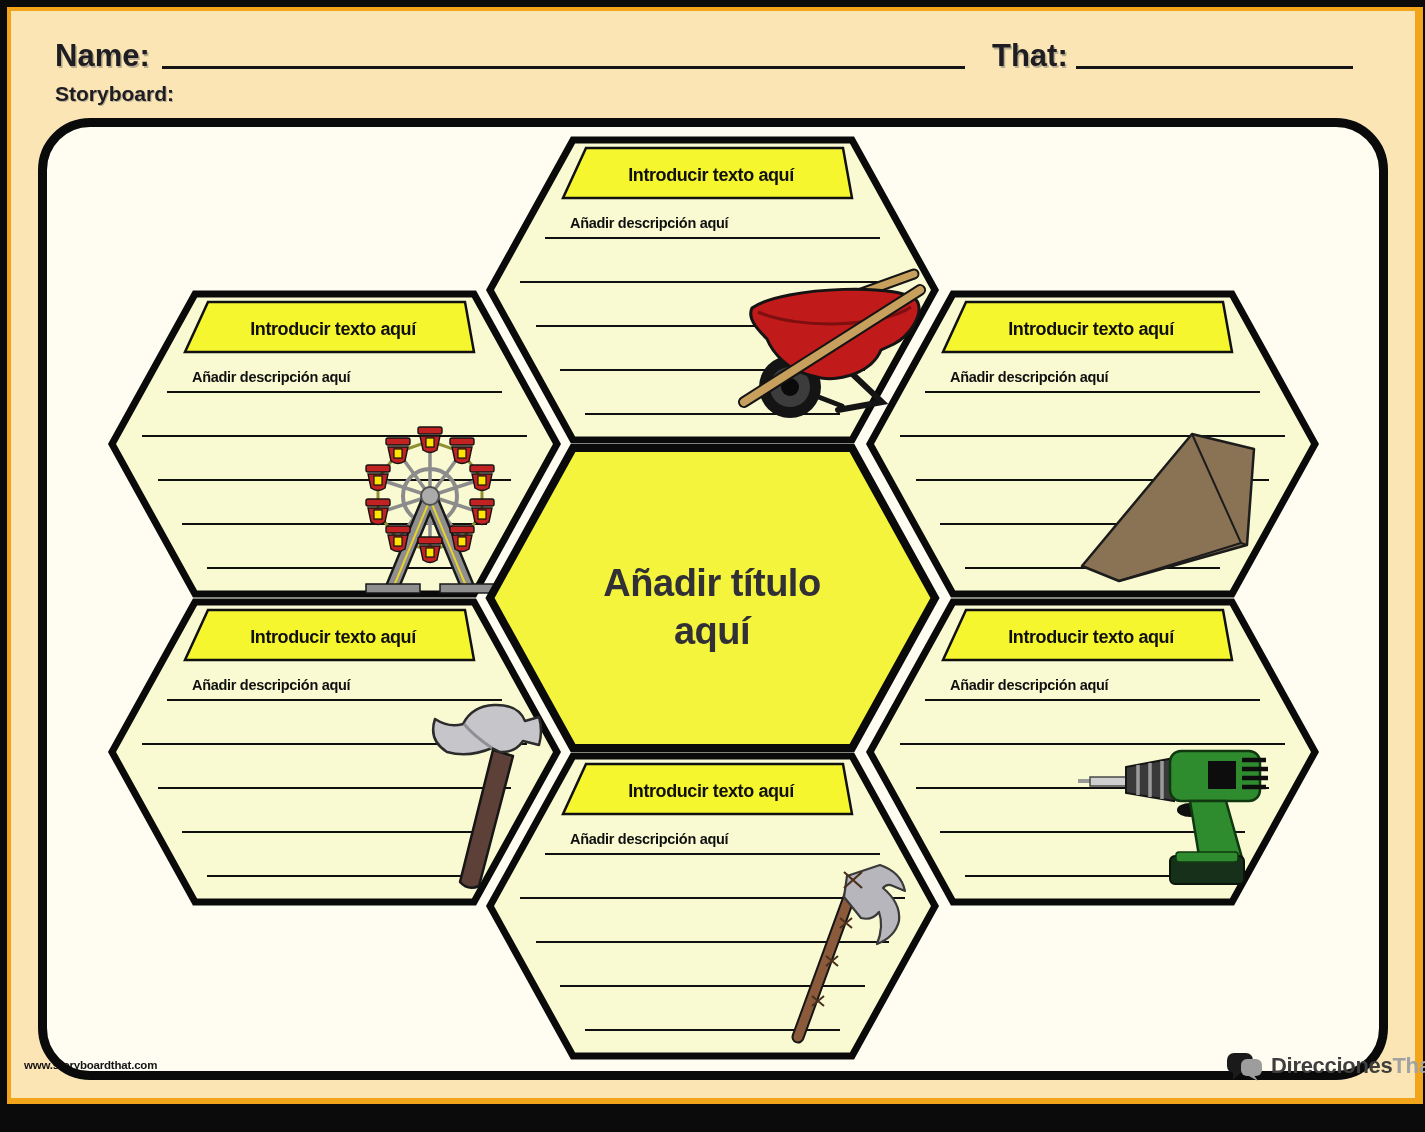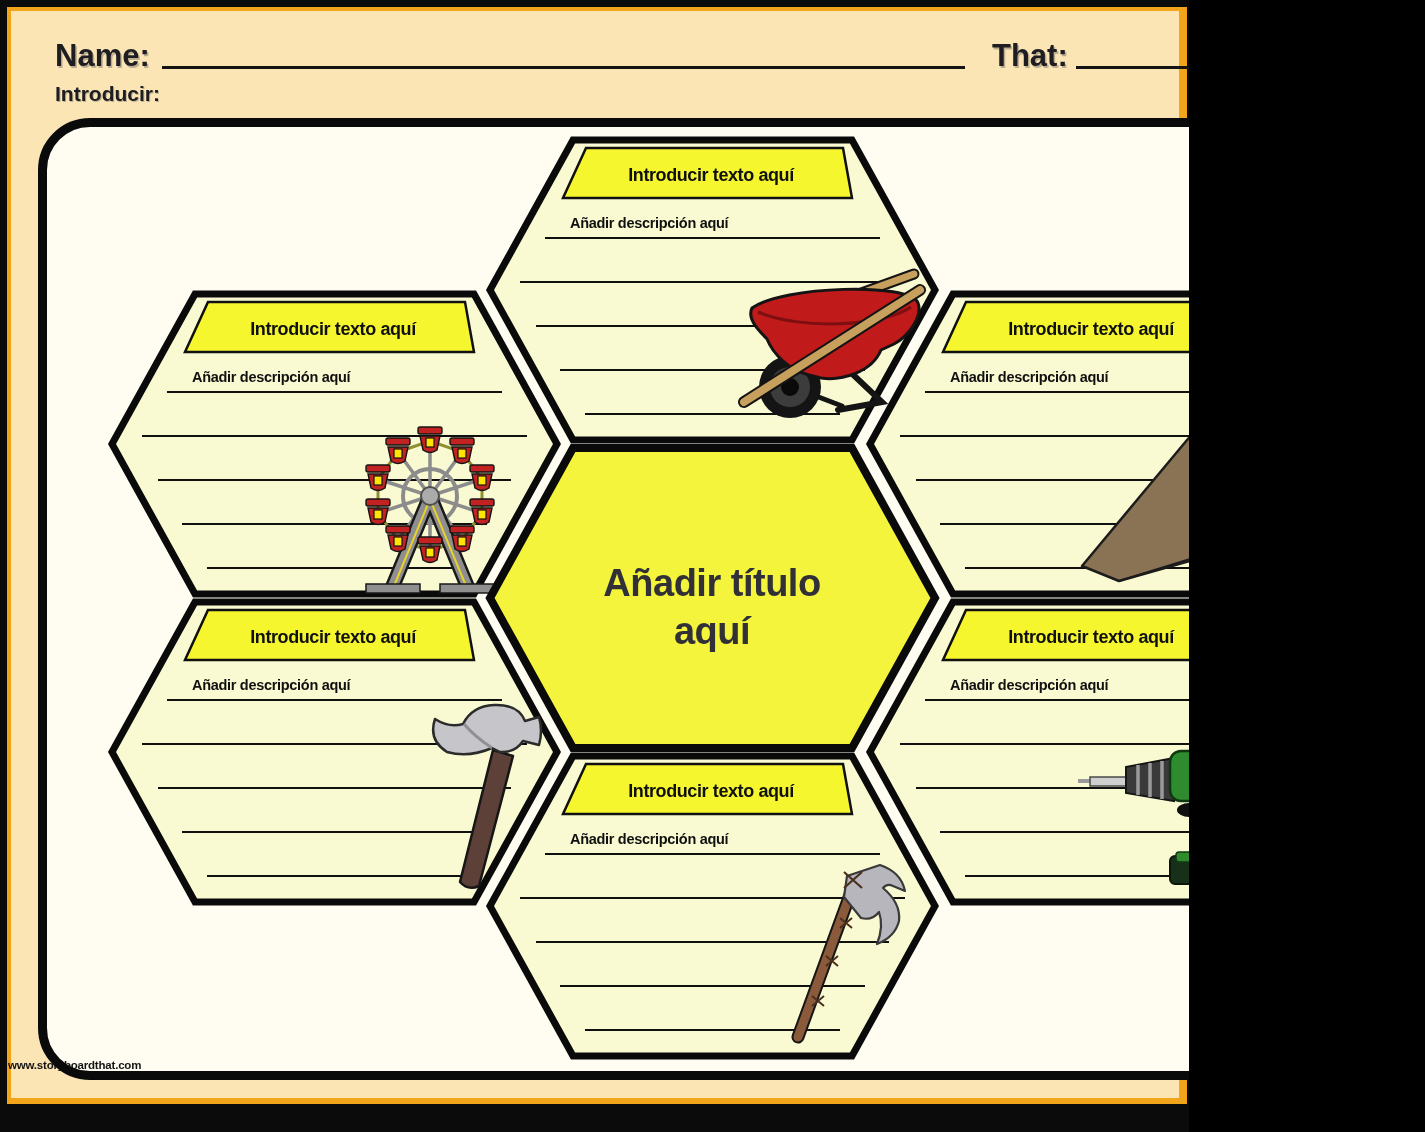--- a/index.html
+++ b/index.html
@@ -1,31 +1,31 @@
 <!DOCTYPE html>
 <html><head>
 <meta charset="utf-8">
 <style>
   html,body { margin:0; padding:0; background:#000; }
   .page {
-    position:relative; width:1189px; height:1132px; overflow:hidden;
+    position:relative; width:1425px; height:1132px; overflow:hidden;
     background:#0B0B0B; font-family:"Liberation Sans", sans-serif;
   }
   .frame-orange { position:absolute; left:7px; top:7px; right:2px; bottom:28px; background:#F2A51B; }
   .frame-peach  { position:absolute; left:11px; top:11px; right:10px; bottom:34px; background:#FBE5B4; }
 
   .hdr-label { position:absolute; font-weight:700; color:#1D1D22; text-shadow:1.5px 1.5px 0 rgba(90,90,90,.4); }
   .name-label { left:55px; top:38px; font-size:31px; }
   .date-label { left:992px; top:38px; font-size:31px; }
   .dir-label  { left:55px; top:82px; font-size:21px; text-shadow:1px 1px 0 rgba(90,90,90,.4); }
   .write-rule { position:absolute; border-bottom:3px solid #141414; height:0; }
   .name-rule { left:162px; top:66px; width:803px; }
   .date-rule { left:1076px; top:66px; width:277px; }
 
-  .watermark { position:absolute; left:8px; top:1059px; font-size:11.5px; font-weight:700; color:#141414; z-index:3; letter-spacing:-0.2px; }
+  .watermark { position:absolute; left:8px; top:1059px; font-size:11.5px; font-weight:700; color:#141414; z-index:3; letter-spacing:-0.2px;padding-left:16px; }
 
   .card-bg {
     position:absolute; left:38px; top:118px; width:1350px; height:962px;
     background:#FFFDF2; border-radius:52px; z-index:2;
   }
   .diagram-svg { position:absolute; left:47px; top:127px; width:1332px; height:944px; z-index:4; }
   .card-border {
     position:absolute; left:38px; top:118px; width:1350px; height:962px; box-sizing:border-box;
     border:9px solid #0A0A0A; border-radius:52px; background:transparent; z-index:5; pointer-events:none;
   }
@@ -46,21 +46,21 @@
 <body>
 
 <div class="page">
   <div class="frame-orange"></div>
   <div class="frame-peach"></div>
 
   <div class="hdr-label name-label">Name:</div>
   <div class="write-rule name-rule"></div>
   <div class="hdr-label date-label">That:</div>
   <div class="write-rule date-rule"></div>
-  <div class="hdr-label dir-label">Introducir:</div>
+  <div class="hdr-label dir-label">Storyboard:</div>
 
   <div class="watermark">www.storyboardthat.com</div>
 
   <div class="card-bg"></div>
 
   <svg class="diagram-svg" viewBox="0 0 1332 944" xmlns="http://www.w3.org/2000/svg">
     <defs>
       <polygon id="hex-shape" points="0,150 83,0 362,0 445,150 362,300 83,300"></polygon>
       <polygon id="title-bar-shape" points="96,8 353,8 362,58 73,58"></polygon>
       <path id="write-lines-shape" d="M55,98H390 M30,142H415 M46,186H399 M70,230H375 M95,274H350" stroke="#101010" stroke-width="2.2" fill="none"></path>
@@ -191,15 +191,15 @@
 
   <div class="card-border"></div>
 
   <div class="logo">
     <svg width="40" height="34" viewBox="0 0 40 34" xmlns="http://www.w3.org/2000/svg">
       <rect x="2" y="4" width="26" height="20" rx="7" fill="#1A1A1A"></rect>
       <polygon points="8,22 8,31 18,22" fill="#1A1A1A"></polygon>
       <rect x="16" y="10" width="21" height="17" rx="6" fill="#9D9D9D"></rect>
       <polygon points="28,25 33,32 22,26" fill="#9D9D9D"></polygon>
     </svg>
-    <span class="logo-text"><span class="logo-primary">Introducir</span><span class="logo-secondary">That</span></span>
+    <span class="logo-text"><span class="logo-primary">Direcciones</span><span class="logo-secondary">That</span></span>
   </div>
 </div>
 
 </body></html>

